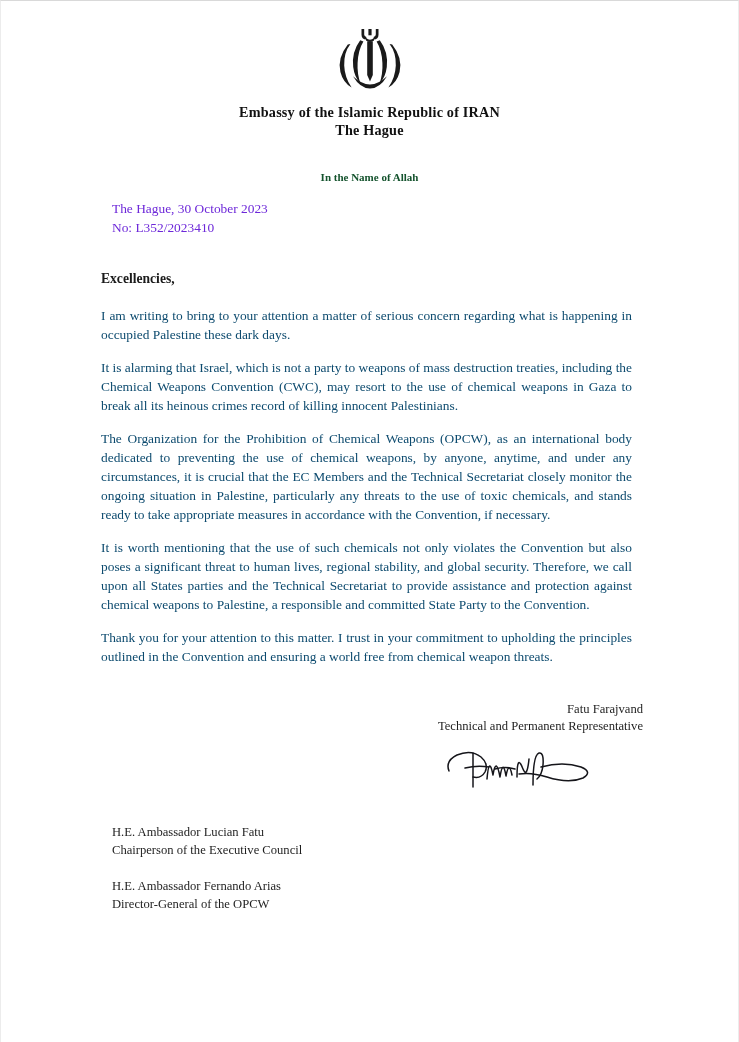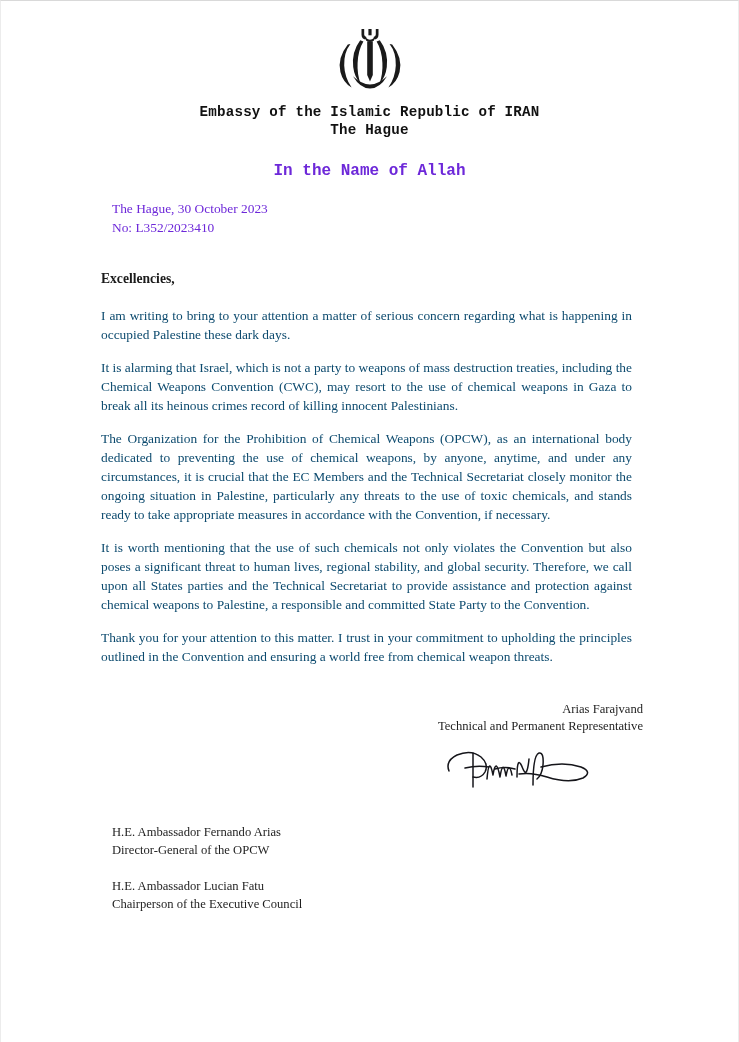--- a/index.html
+++ b/index.html
@@ -23,38 +23,37 @@
     overflow: hidden;
   }
 
   
   .letterhead {
     position: absolute;
     top: 26px;
     left: 0;
     right: 0;
     text-align: center;
-    font-family: Liberation Mono, monospace;
   }
   .emblem {
     display: block;
     margin: 0 auto 10px auto;
   }
   .org-line {
     font-weight: bold;
     font-size: 14.2px;
     letter-spacing: 0.2px;
     line-height: 1.28;
     color: #111;
   }
   .basmala {
-    margin-top: 23px;
+    margin-top: 32px;
     font-weight: bold;
-    font-size: 16px;
-    color: #6d28d9;
+    font-size: 11px;
+    color: #14532d;
   }
 
   
   .meta {
     position: absolute;
     top: 198px;
     left: 111px;
     font-size: 13.4px;
     line-height: 1.42;
     color: #6d28d9;
@@ -162,43 +161,43 @@
   <div class="letter-body">
     <p class="salutation">Excellencies,</p>
     <p class="para">I am writing to bring to your attention a matter of serious concern regarding what is happening in occupied Palestine these dark days.</p>
     <p class="para">It is alarming that Israel, which is not a party to weapons of mass destruction treaties, including the Chemical Weapons Convention (CWC), may resort to the use of chemical weapons in Gaza to break all its heinous crimes record of killing innocent Palestinians.</p>
     <p class="para">The Organization for the Prohibition of Chemical Weapons (OPCW), as an international body dedicated to preventing the use of chemical weapons, by anyone, anytime, and under any circumstances, it is crucial that the EC Members and the Technical Secretariat closely monitor the ongoing situation in Palestine, particularly any threats to the use of toxic chemicals, and stands ready to take appropriate measures in accordance with the Convention, if necessary.</p>
     <p class="para">It is worth mentioning that the use of such chemicals not only violates the Convention but also poses a significant threat to human lives, regional stability, and global security. Therefore, we call upon all States parties and the Technical Secretariat to provide assistance and protection against chemical weapons to Palestine, a responsible and committed State Party to the Convention.</p>
     <p class="para">Thank you for your attention to this matter. I trust in your commitment to upholding the principles outlined in the Convention and ensuring a world free from chemical weapon threats.</p>
   </div>
 
   <div class="signature-block">
-    <div class="sig-line">Arias Farajvand</div>
+    <div class="sig-line">Fatu Farajvand</div>
     <div class="sig-line">Technical and Permanent Representative</div>
 
     <div class="sig-mark">
       <svg width="152" height="54" viewBox="0 0 152 54" aria-hidden="true">
         <g fill="none" stroke="#15151a" stroke-width="1.5" stroke-linecap="round" stroke-linejoin="round">
           <path d="M6 32 Q2 22 14 16 Q28 10 38 18 Q46 25 42 33 Q38 40 30 38"></path>
           <path d="M30 14 L30 48"></path>
           <path d="M22 29 Q34 26 46 28"></path>
           <path d="M44 40 Q46 16 50 36 Q53 17 57 38 Q60 19 63 37 Q66 21 69 36"></path>
           <path d="M52 30 Q62 27 72 30"></path>
           <path d="M74 38 Q74 14 80 30 Q84 40 86 20"></path>
           <path d="M90 46 Q90 16 96 14 Q101 13 100 26 Q99 36 94 40"></path>
           <path d="M98 28 Q120 22 138 28 Q150 33 140 39 Q126 45 104 38 Q88 33 76 35"></path>
         </g>
       </svg>
     </div>
   </div>
 
   <div class="addressees">
     <div class="addressee">
+      <div>H.E. Ambassador Lucian Fatu</div>
+      <div>Chairperson of the Executive Council</div>
+    </div>
+    <div class="addressee">
       <div>H.E. Ambassador Fernando Arias</div>
       <div>Director-General of the OPCW</div>
     </div>
-    <div class="addressee">
-      <div>H.E. Ambassador Lucian Fatu</div>
-      <div>Chairperson of the Executive Council</div>
-    </div>
   </div>
 
 </div>
 
 </body></html>

